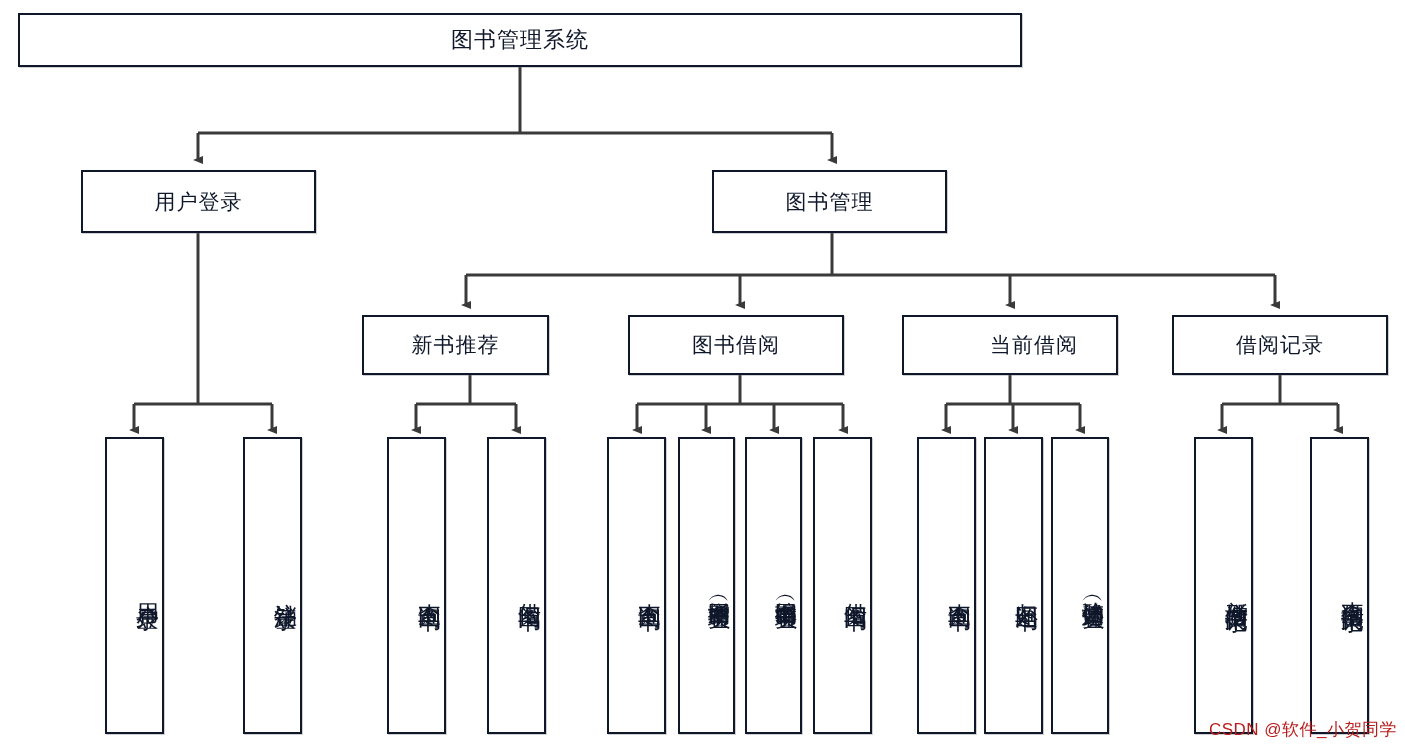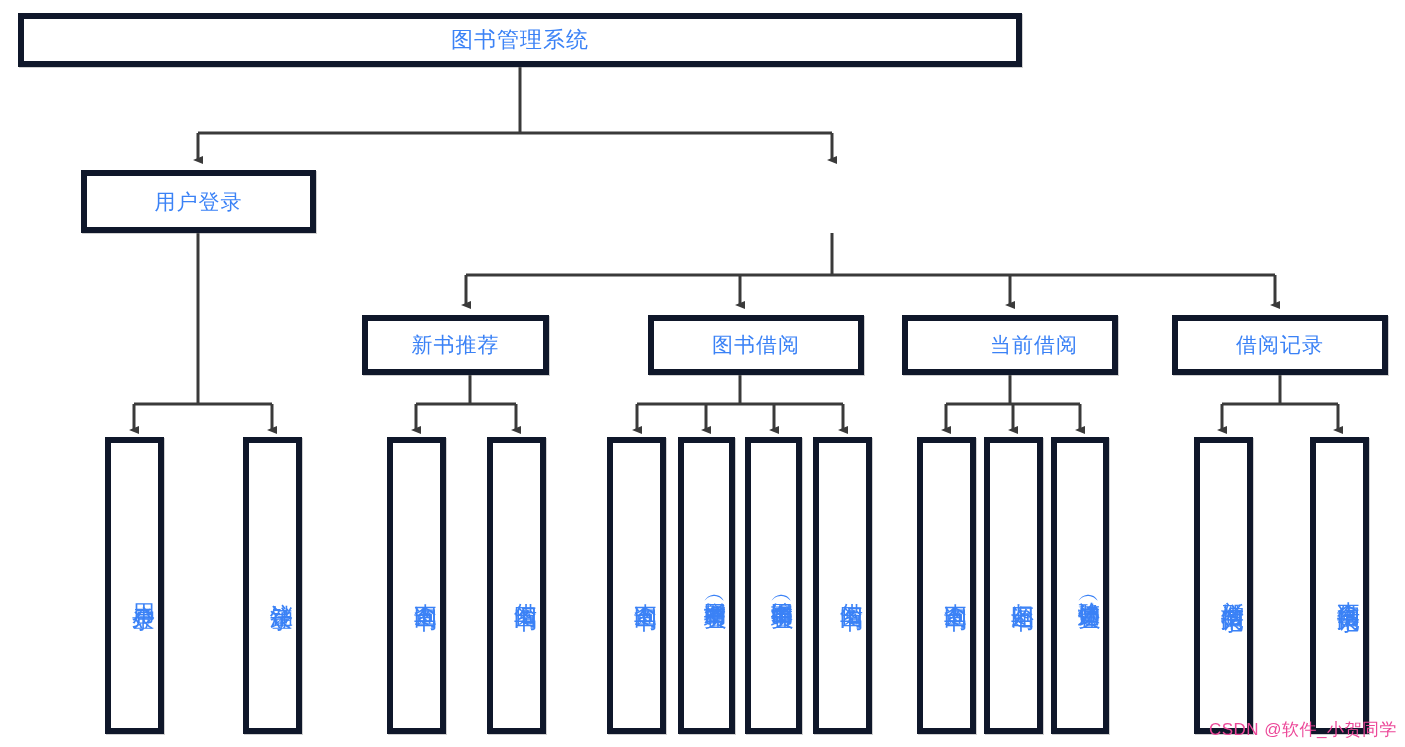--- a/index.html
+++ b/index.html
@@ -21,26 +21,26 @@
     position: absolute;
     left: 0;
     top: 0;
     width: 1405px;
     height: 747px;
     pointer-events: none;
   }
   .node {
     position: absolute;
     box-sizing: border-box;
-    border: 6px solid #0f172a;
+    border: 2px solid #0f172a;
     background: #ffffff;
     display: flex;
     align-items: center;
     justify-content: center;
-    color: #3b82f6;
+    color: #0f172a;
     box-shadow: 1px 1px 0 rgba(120,120,120,0.35);
   }
   .node.horizontal {
     font-size: 21px;
     letter-spacing: 1px;
     line-height: 1.2;
     text-align: center;
   }
   .node.vertical {
     writing-mode: vertical-rl;
@@ -57,21 +57,21 @@
     letter-spacing: 1px;
   }
   #root-node {
     font-size: 22px;
   }
   #watermark {
     position: absolute;
     right: 8px;
     bottom: 6px;
     font-size: 17px;
-    color: #ec4899;
+    color: #b91c1c;
     letter-spacing: 0.5px;
     white-space: nowrap;
     user-select: none;
   }
 </style>
 </head>
 <body>
 
 <div id="diagram-root">
 
@@ -121,23 +121,24 @@
       <path d="M1280,375 L1280,404"></path>
       <path d="M1222,404 L1338,404"></path>
       <path d="M1222,404 L1222,430" marker-end="url(#arrowhead)"></path>
       <path d="M1338,404 L1338,430" marker-end="url(#arrowhead)"></path>
     </g>
   </svg>
 
   <div class="node horizontal" id="root-node" style="left:18px; top:13px; width:1004px; height:54px;">图书管理系统</div>
 
   <div class="node horizontal" style="left:81px; top:170px; width:235px; height:63px;">用户登录</div>
+  <div class="node horizontal" style="left:712px; top:170px; width:235px; height:63px;">图书管理</div>
 
   <div class="node horizontal" style="left:362px; top:315px; width:187px; height:60px;">新书推荐</div>
-  <div class="node horizontal" style="left:648px; top:315px; width:216px; height:60px;">图书借阅</div>
+  <div class="node horizontal" style="left:628px; top:315px; width:216px; height:60px;">图书借阅</div>
   <div class="node horizontal" style="left:902px; top:315px; width:216px; height:60px;padding-left:48px;">当前借阅</div>
   <div class="node horizontal" style="left:1172px; top:315px; width:216px; height:60px;">借阅记录</div>
 
   <div class="node vertical" style="left:105px; top:437px; width:59px; height:297px;">用户登录</div>
   <div class="node vertical" style="left:243px; top:437px; width:59px; height:297px;">注销登录</div>
 
   <div class="node vertical" style="left:387px; top:437px; width:59px; height:297px;">查询图书</div>
   <div class="node vertical" style="left:487px; top:437px; width:59px; height:297px;">借阅图书</div>
 
   <div class="node vertical" style="left:607px; top:437px; width:59px; height:297px;">查询图书</div>

